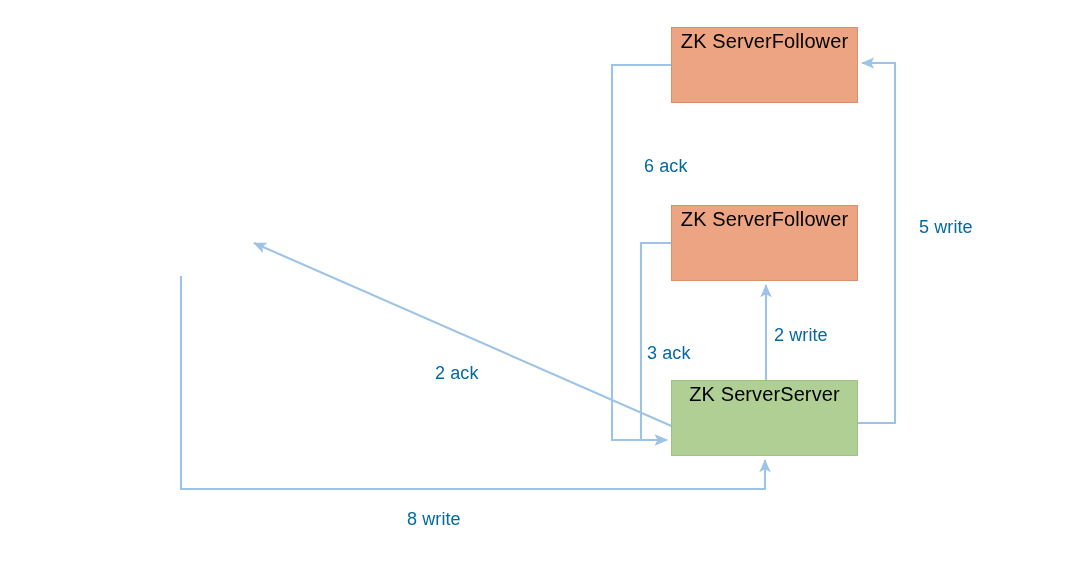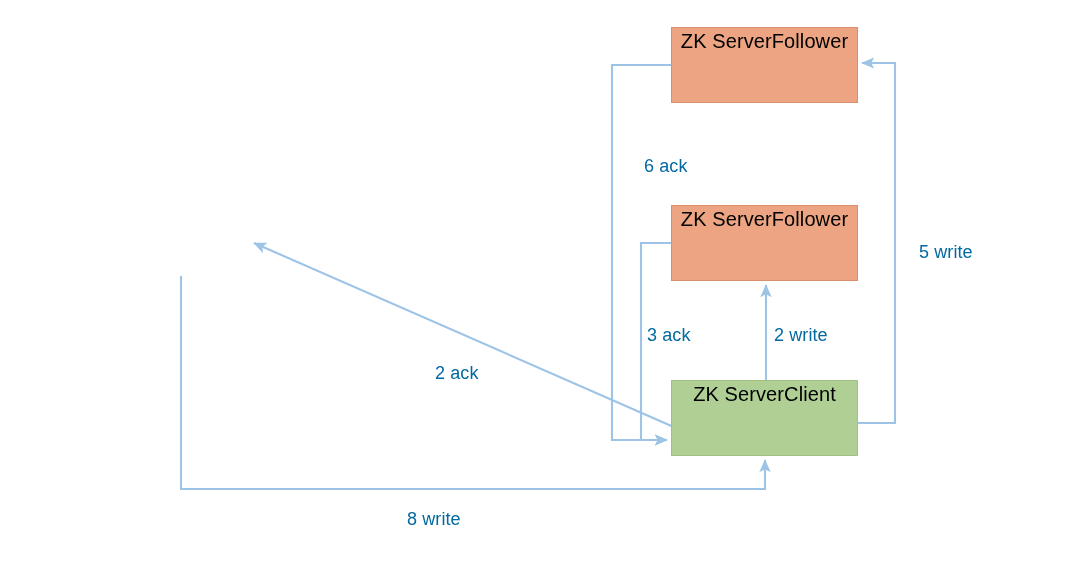--- a/index.html
+++ b/index.html
@@ -83,29 +83,29 @@
 
   <div class="node" style="left:671px; top:205px; width:187px; height:76px;
               background:#eca482; border:1.5px solid #d98e6c;">
     <span class="ln">ZK Server</span>
     <span class="ln">Follower</span>
   </div>
 
   <div class="node" style="left:671px; top:380px; width:187px; height:76px;
               background:#afcf95; border:1.5px solid #9dc281;">
     <span class="ln">ZK Server</span>
-    <span class="ln">Client</span>
+    <span class="ln">Server</span>
   </div>
 
 
   <div class="edge-label" style="left:644px; top:156px;">6 ack</div>
 
-  <div class="edge-label" style="left:919px; top:242px;">5 write</div>
+  <div class="edge-label" style="left:919px; top:217px;">5 write</div>
 
-  <div class="edge-label" style="left:647px; top:325px;">3 ack</div>
+  <div class="edge-label" style="left:647px; top:343px;">3 ack</div>
 
   <div class="edge-label" style="left:774px; top:325px;">2 write</div>
 
   <div class="edge-label" style="left:435px; top:363px;">2 ack</div>
 
   <div class="edge-label" style="left:407px; top:509px;">8 write</div>
 
 </div>
 
 </body></html>

